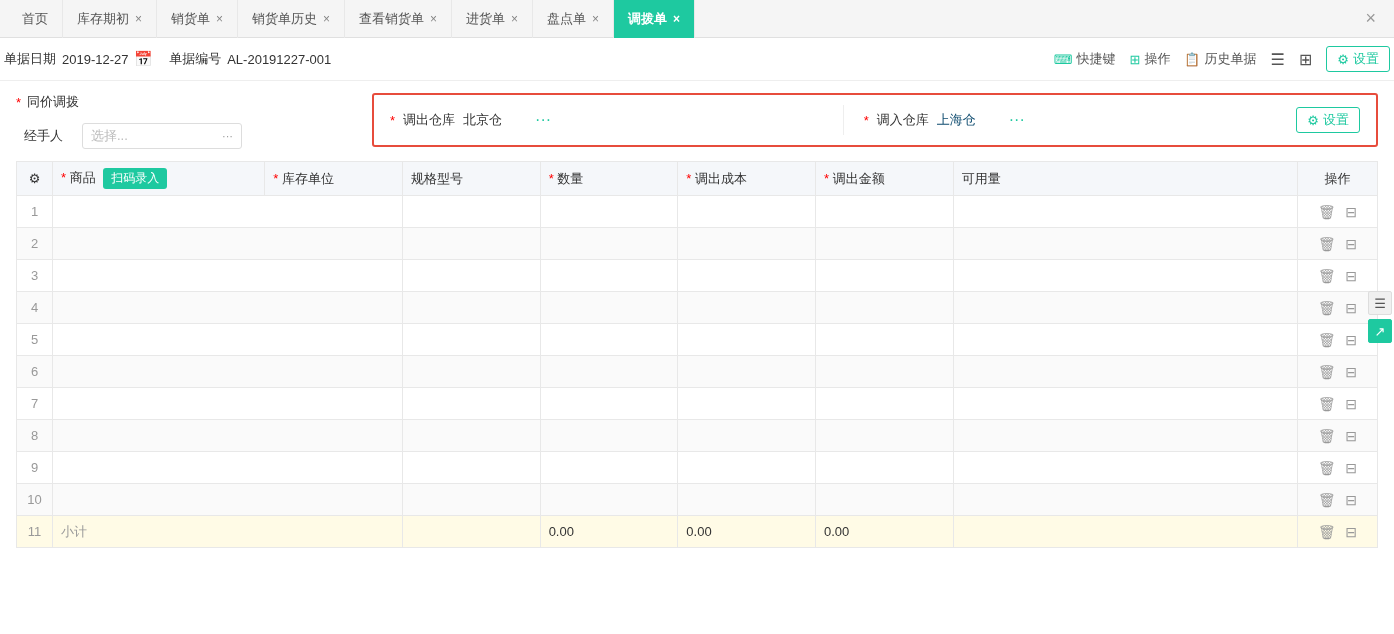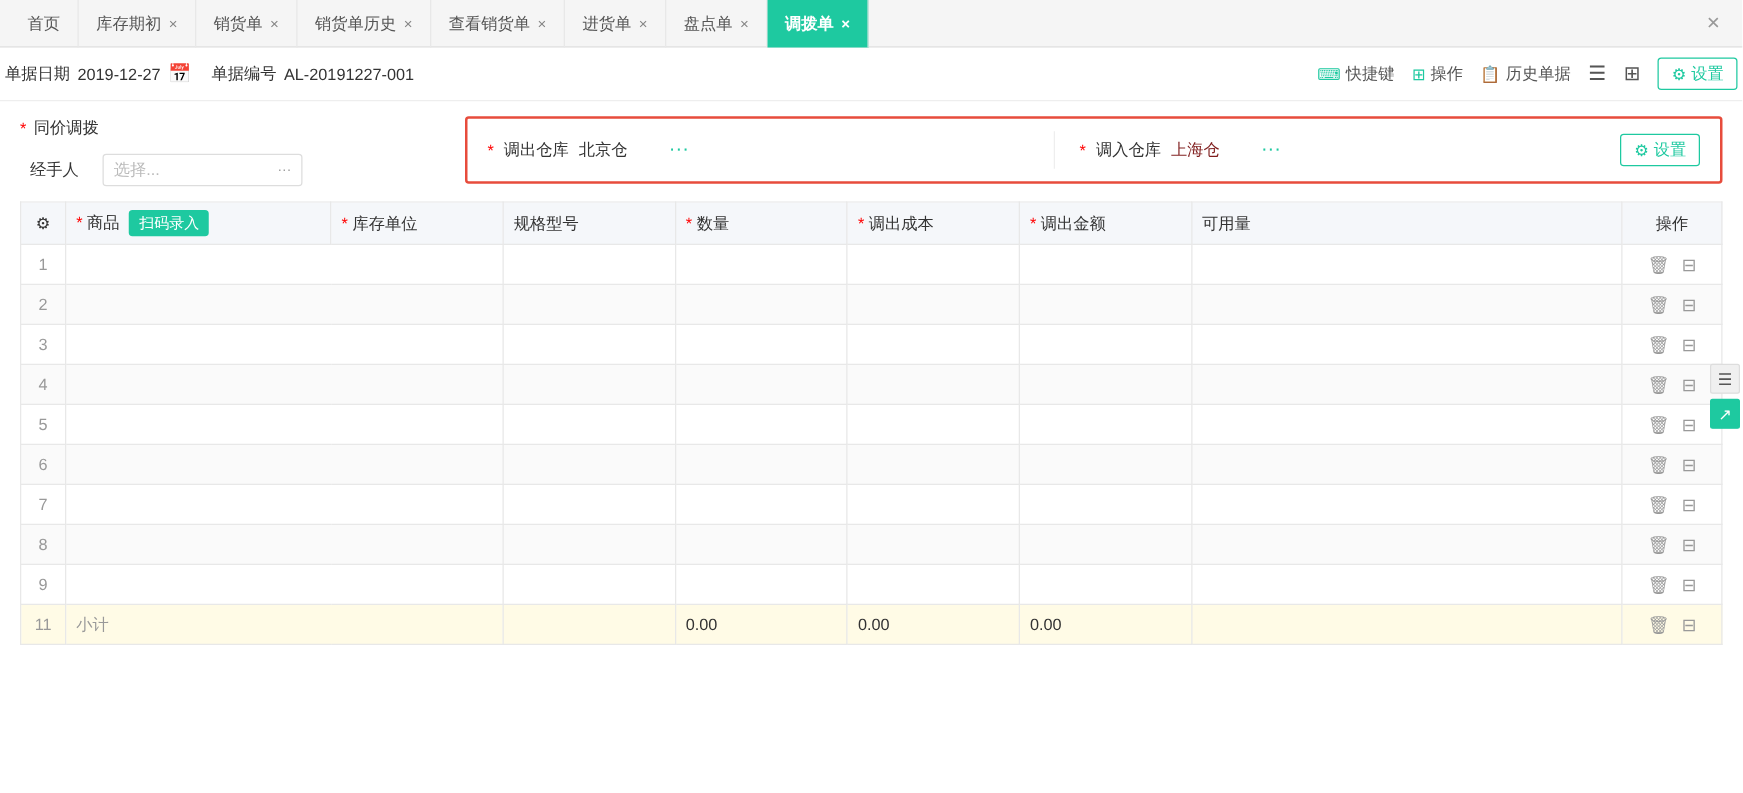--- a/index.html
+++ b/index.html
@@ -258,21 +258,21 @@
       <span>调出仓库</span>
       <span style="color:#333;min-width:60px;">北京仓</span>
       <span style="color:#1ec9a0;cursor:pointer;font-size:16px;margin-left:4px;">···</span>
     </div>
 
     <div style="width:1px;height:30px;background:#eee;margin:0 20px;"></div>
 
     <div style="display:flex;align-items:center;gap:8px;flex:1;">
       <span style="color:#f00;">*</span>
       <span>调入仓库</span>
-      <span style="color:#7f1d1d;min-width:60px;">上海仓</span>
+      <span style="color:#0c4a6e;min-width:60px;">上海仓</span>
       <span style="color:#1ec9a0;cursor:pointer;font-size:16px;margin-left:4px;">···</span>
     </div>
 
     <div style="margin-left:auto;">
       <button class="settings-btn">
         <span>⚙</span>
         <span>设置</span>
       </button>
     </div>
   </div>
@@ -428,20 +428,33 @@
       <td></td>
       <td></td>
       <td></td>
       <td></td>
       <td></td>
       <td class="op-cell">
         <span class="op-icon">🗑</span>
         <span class="op-icon">⊟</span>
       </td>
     </tr>
+        <tr>
+      <td class="row-num">10</td>
+      <td colspan="2" style="cursor:pointer;"></td>
+      <td></td>
+      <td></td>
+      <td></td>
+      <td></td>
+      <td></td>
+      <td class="op-cell">
+        <span class="op-icon">🗑</span>
+        <span class="op-icon">⊟</span>
+      </td>
+    </tr>
         <tr style="background: rgb(255, 251, 230);">
       <td class="row-num">11</td>
       <td colspan="2" style="color:#999;">小计</td>
       <td></td>
       <td>0.00</td>
       <td>0.00</td>
       <td>0.00</td>
       <td></td>
       <td class="op-cell">
         <span class="op-icon">🗑</span>

